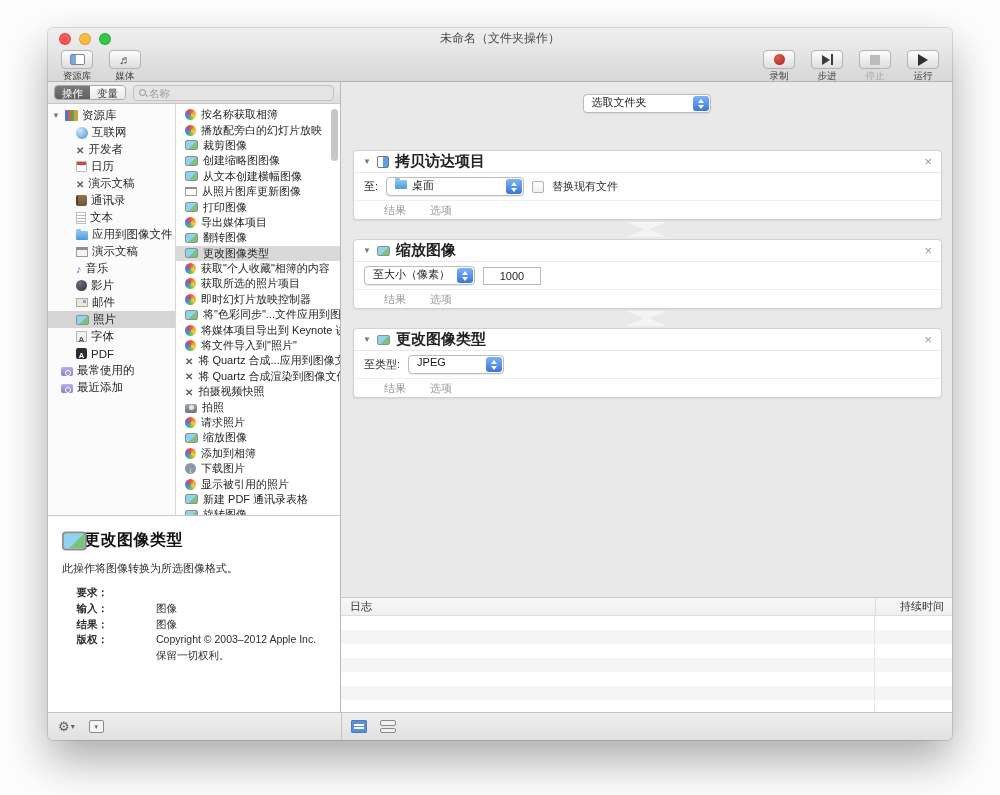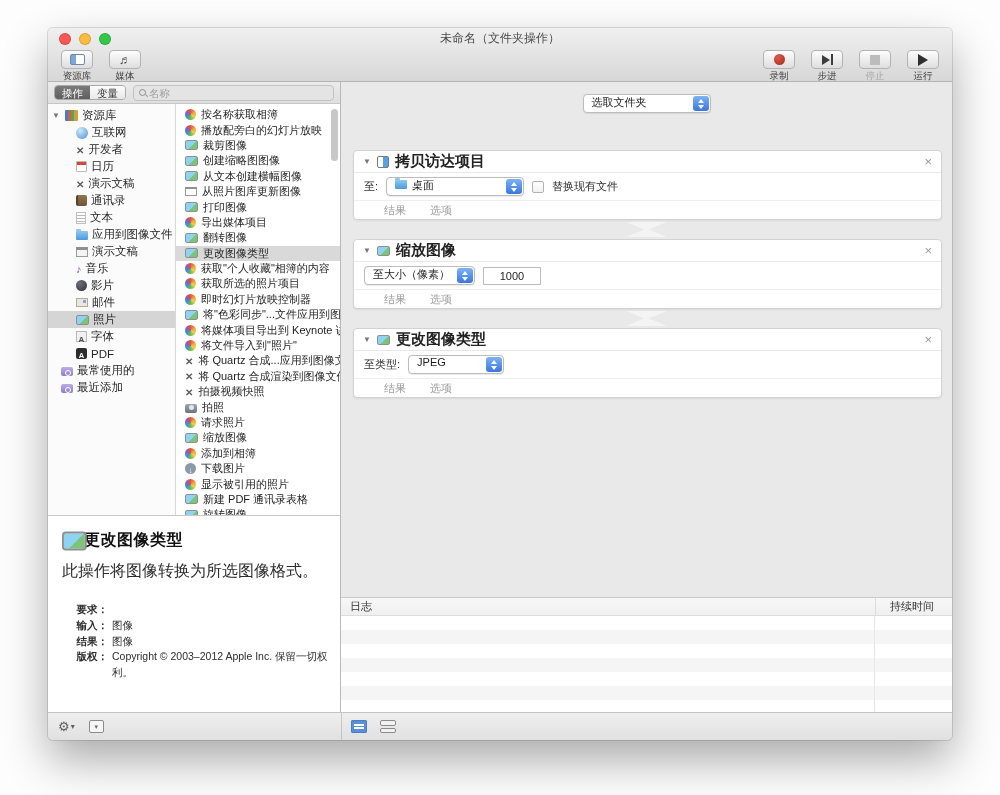--- a/index.html
+++ b/index.html
@@ -98,22 +98,22 @@
   .ic-dl { width:11px; height:11px; border-radius:50%; background:#8b98a8; text-align:center; }
   .ic-dl::before { content:"↓"; color:#fff; font-size:8px; line-height:11px; }
   .ic-finder { width:12px; height:12px; border-radius:2px; border:1px solid #777;
     background:linear-gradient(90deg,#fdfdfd 0 50%,#5aa0e8 50%); }
 
   
   .desc { height:197px; flex:none; border-top:1px solid #c9c9c9; background:#fff; padding:10px 12px 0 12px; overflow:hidden; }
   .desc-title { display:flex; align-items:center; gap:9px; margin:4px 0 10px 2px; }
   .desc-title .big { transform:scale(1.9); transform-origin:left center; }
   .desc-title h2 { font-size:16px; color:#111; font-weight:bold; letter-spacing:.5px; }
-  .desc-sum { font-size:16px; color:#2d2d2d; margin:0 0 20px 2px; }
-  .drow { display:flex; font-size:10.5px; color:#2d2d2d; line-height:1.5; }
+  .desc-sum { font-size:11px; color:#2d2d2d; margin:0 0 9px 2px; }
+  .drow { display:flex; font-size:10.5px; color:#2d2d2d; line-height:1.5;gap:44px; }
   .dlabel { width:48px; text-align:right; font-weight:bold; flex:none; margin-right:4px; white-space:nowrap; }
   .dval { flex:1; }
 
   
   .folderbar { height:43px; flex:none; display:flex; align-items:center; justify-content:center; gap:10px;
     font-size:12px; color:#1d1d1d; }
   .popup { height:19px; background:#fff; border:1px solid #bcbcbc; border-radius:4px; position:relative;
     display:inline-flex; gap:5px; font-size:11px; color:#1d1d1d; padding:0 24px 0 8px;
     box-shadow:0 .5px 1px rgba(0,0,0,.08); }
   .popup .step { position:absolute; right:1px; top:1px; bottom:1px; width:16px; border-radius:3px;
@@ -135,21 +135,21 @@
     clip-path:polygon(6% 0,94% 0,55% 50%,94% 100%,6% 100%,45% 50%); }
   .cbx { width:12px; height:12px; background:linear-gradient(#fff,#f1f1f1); border:1px solid #b2b2b2; border-radius:2px; flex:none; }
   .tfield { width:58px; height:18px; border:1px solid #bcbcbc; background:#fff; font-size:11px; color:#1d1d1d;
     text-align:center; font-family:inherit; outline:0; }
 
   
   .log { height:115px; flex:none; border-top:1px solid #c9c9c9; display:flex; flex-direction:column; background:#fff; }
   .log-h { height:18px; flex:none; background:linear-gradient(#f8f8f8,#efefef); border-bottom:1px solid #dcdcdc;
     font-size:11px; color:#333; display:flex; align-items:center; padding-left:9px; position:relative; }
   .log-h .dur { position:absolute; right:0; top:0; bottom:0; width:77px; border-left:1px solid #dcdcdc;
-    padding-left:14px; display:flex; align-items:center; }
+    padding-left:24px; display:flex; align-items:center; }
   .log-b { flex:1; background:repeating-linear-gradient(#fff 0 14px,#f5f5f5 14px 28px); position:relative; }
   .log-b::after { content:""; position:absolute; right:77px; top:0; bottom:0; border-left:1px solid #e6e6e6; }
 
   
   .bottombar { position:absolute; left:0; right:0; bottom:0; height:28px; background:linear-gradient(#eeeeee,#e1e1e1);
     border-top:1px solid #c3c3c3; display:flex; align-items:center; }
   .bb-div { position:absolute; left:293px; top:0; bottom:0; border-left:1px solid #c6c6c6; }
   .gear { color:#5f5f5f; font-size:13px; margin-left:10px; }
   .gear-chev { font-size:8px; color:#5f5f5f; margin-left:1px; }
   .panelbtn { width:15px; height:13px; border:1px solid #8a8a8a; border-radius:2px; margin-left:14px;

